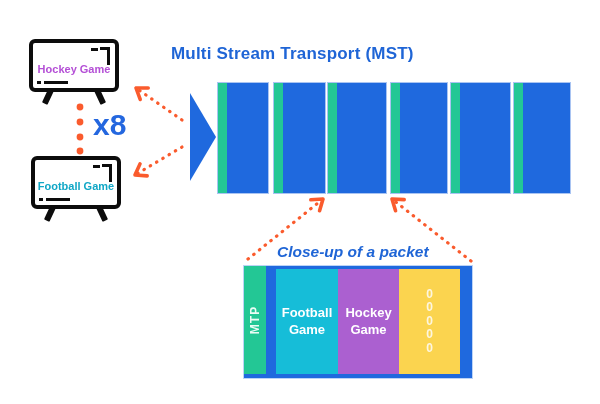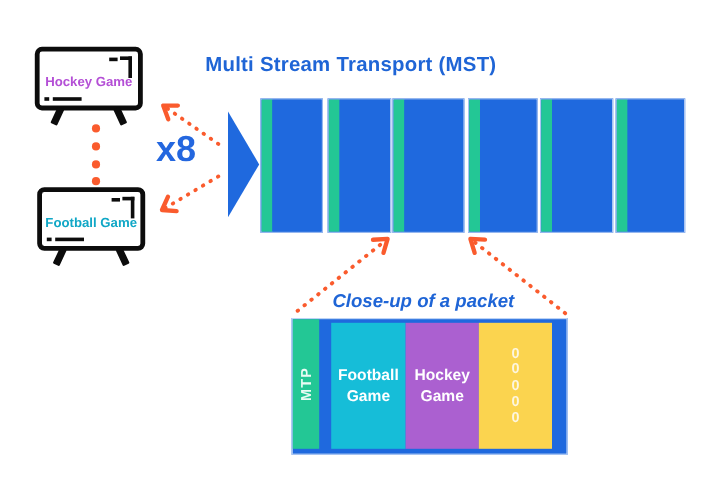--- a/index.html
+++ b/index.html
@@ -19,21 +19,21 @@
   .tv-corner{position:absolute;top:4px;right:5px;width:10px;height:18px;
              border-top:3px solid #0c0c0c;border-right:3px solid #0c0c0c;}
   .tv-dot-bl{position:absolute;bottom:4px;left:4px;width:4px;height:3px;background:#0c0c0c;}
   .tv-dash-bl{position:absolute;bottom:4px;left:11px;width:24px;height:3px;background:#0c0c0c;}
   .tv-leg{position:absolute;bottom:-13px;width:6px;height:15px;background:#0c0c0c;border-radius:1px;transform-origin:top center;}
   .tv-leg.leg-l{left:19px;transform:rotate(25deg);}
   .tv-leg.leg-r{right:19px;transform:rotate(-25deg);}
   .tv1{left:29px;top:39px;}
   .tv2{left:31px;top:156px;}
 
-  .multiplier{position:absolute;left:93px;top:108px;font-size:30px;font-weight:700;color:#2467df;margin-left:37px;}
+  .multiplier{position:absolute;left:93px;top:108px;font-size:30px;font-weight:700;color:#2467df;}
 
   
   .stream{position:absolute;left:217px;top:82px;height:112px;display:flex;align-items:stretch;}
   .packet{height:112px;display:flex;border:1px solid #a9c4f2;background:#1f69de;}
   .pkt-head{width:9px;background:#23c795;}
   .pkt-body{flex:1;background:#1f69de;}
 
   
   .closeup-heading{position:absolute;left:277px;top:243px;font-size:15.5px;font-weight:700;color:#1f65d6;font-style:italic;}
   .closeup{position:absolute;left:243px;top:265px;width:230px;height:114px;background:#1f69de;border:1px solid #bcd3f6;}

